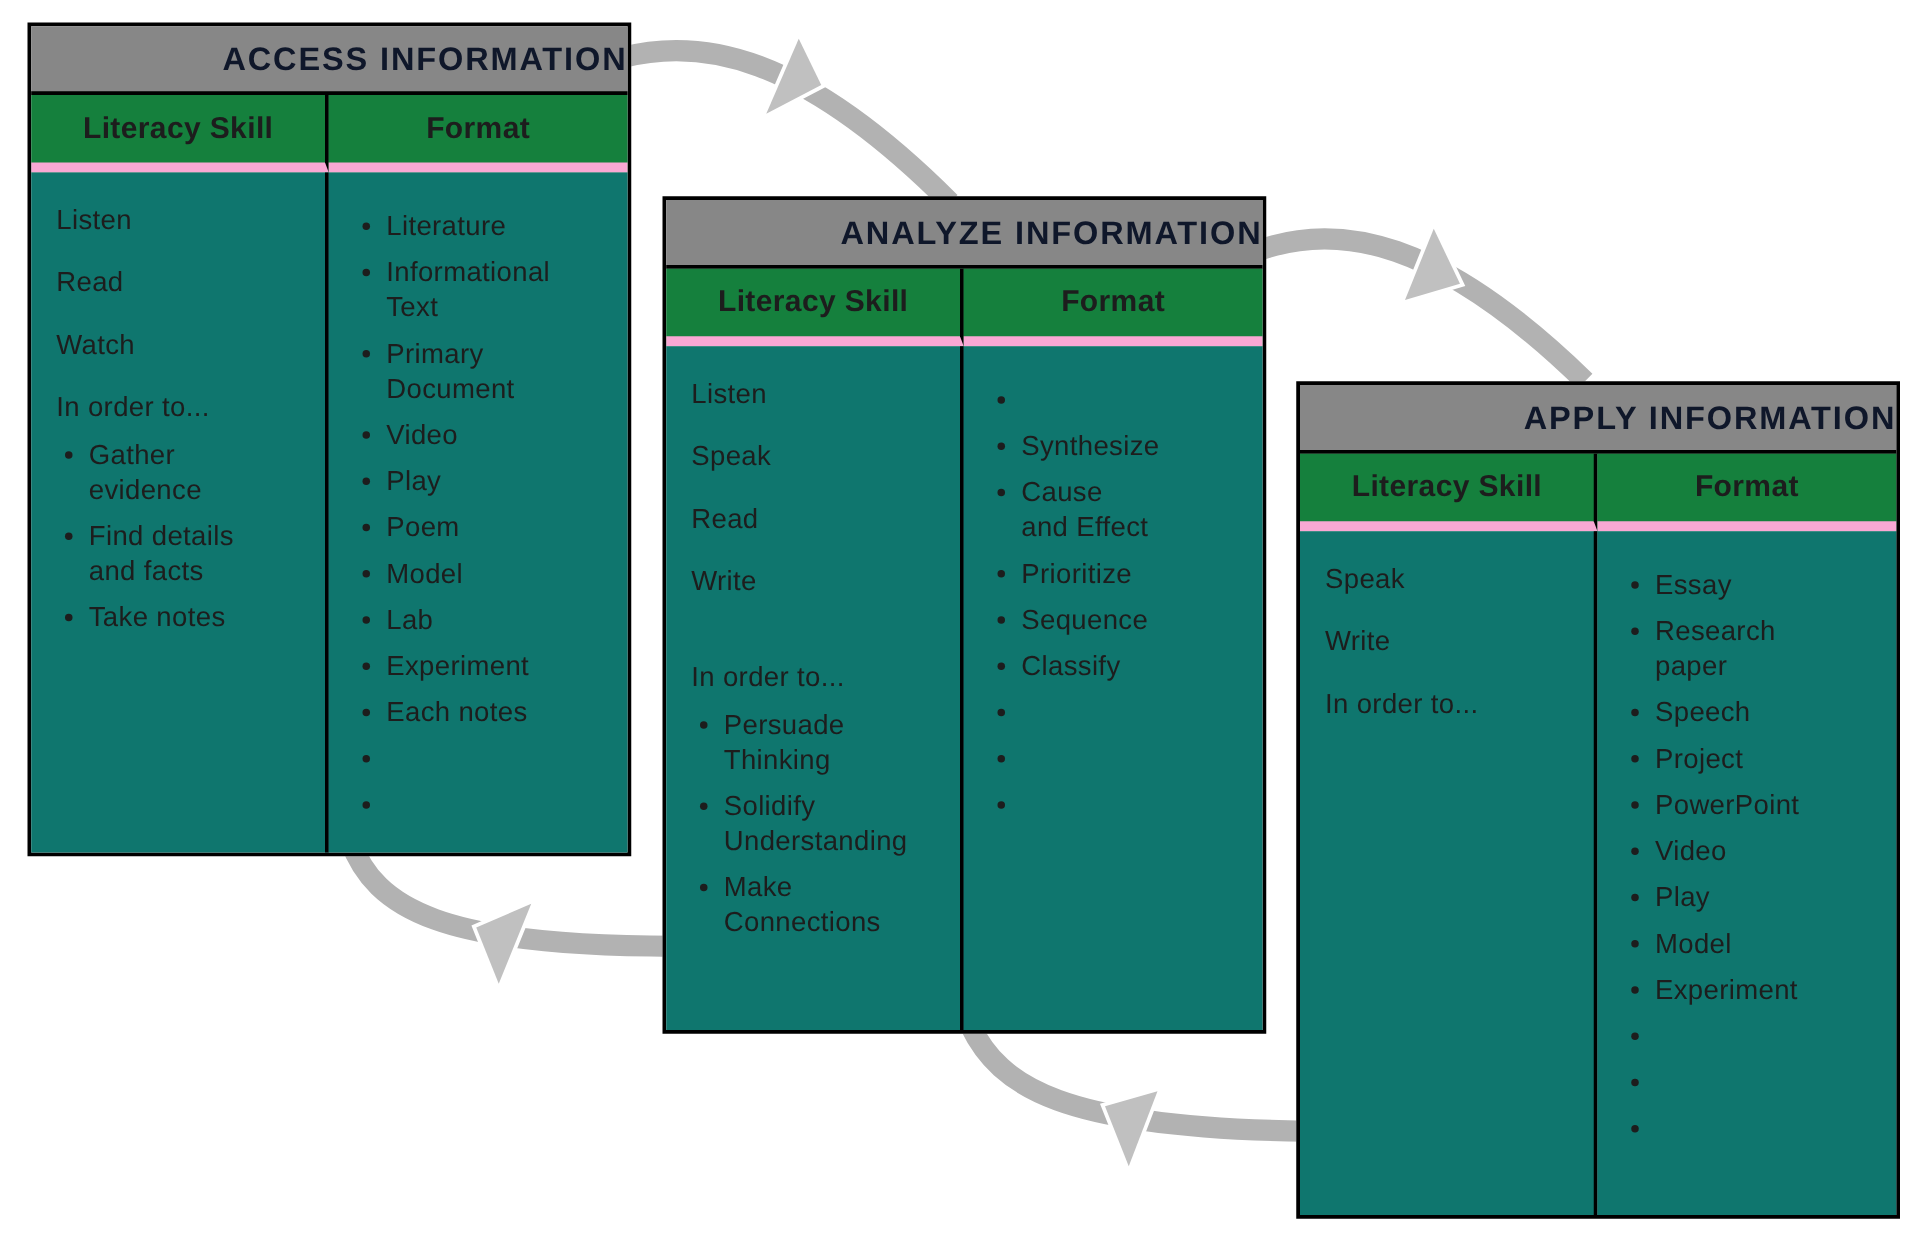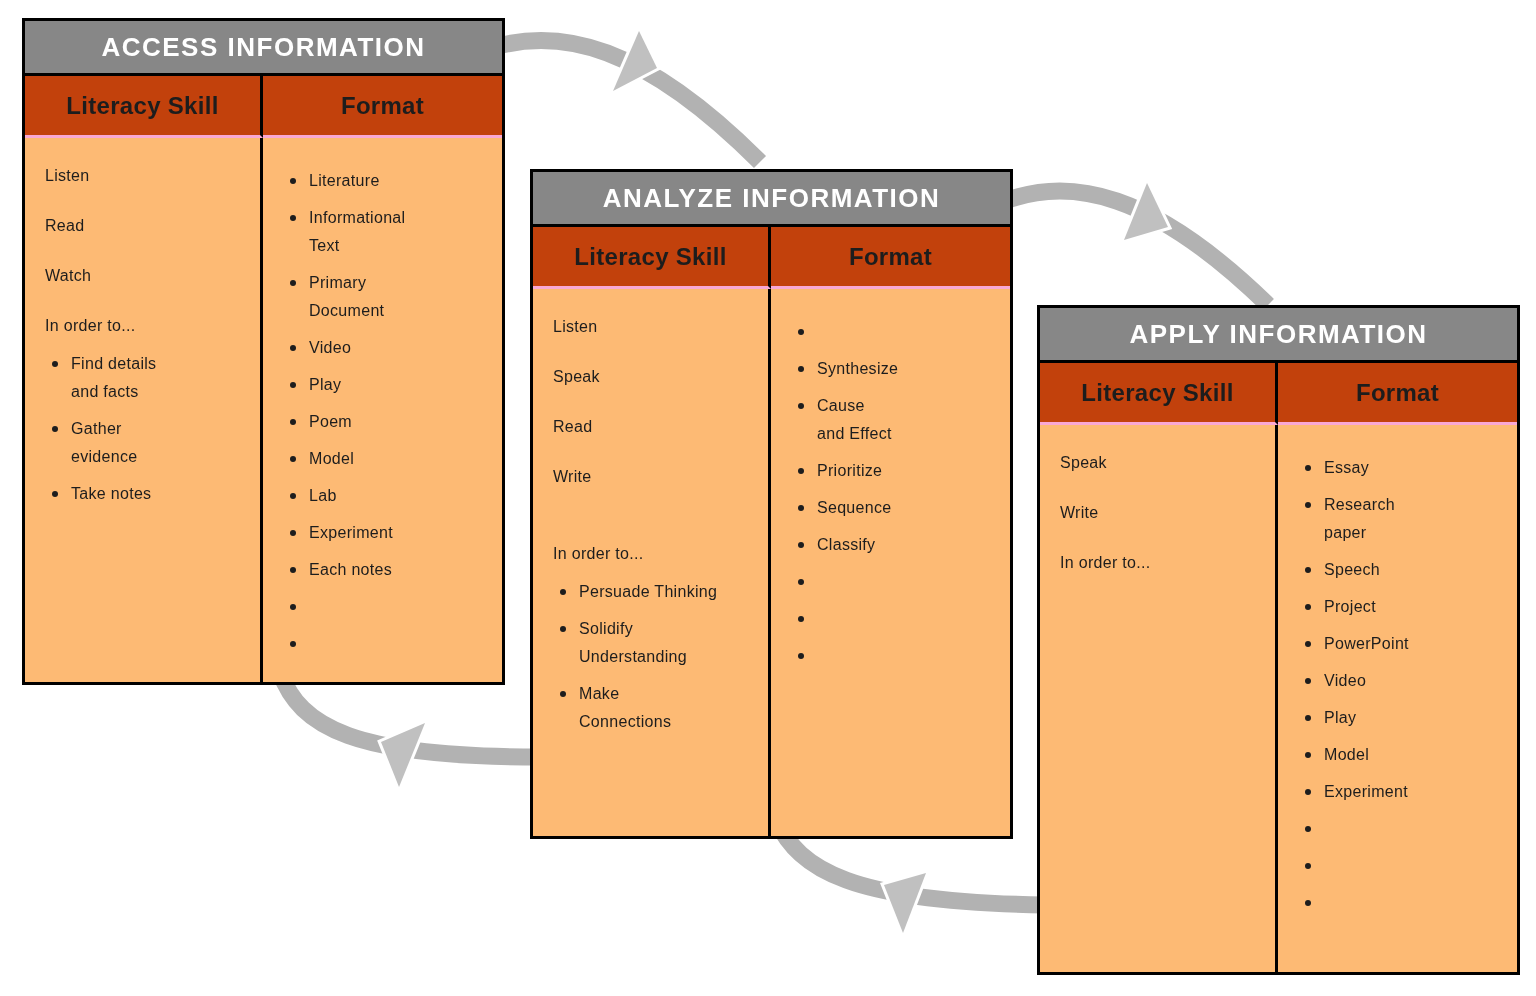--- a/index.html
+++ b/index.html
@@ -1,29 +1,29 @@
 <!DOCTYPE html>
 <html><head>
 <meta charset="utf-8">
 <style>
   html,body{margin:0;padding:0;background:#ffffff;}
   .stage{position:relative;width:1536px;height:996px;background:#ffffff;
          font-family:"Liberation Sans",sans-serif;color:#1d1d1d;overflow:hidden;}
   .arrows{position:absolute;left:0;top:0;width:1536px;height:996px;z-index:1;}
   .tbl{position:absolute;z-index:2;background:#ffffff;border:3px solid #000;box-sizing:border-box;}
   .t-access{left:22px;top:18px;width:483px;height:667px;}
-  .t-analyze{left:530px;top:169px;width:483px;height:670px;}
+  .t-analyze{left:530px;top:157px;width:483px;height:670px;}
   .t-apply{left:1037px;top:305px;width:483px;height:670px;}
   .ttl{height:52px;line-height:52px;background:#878787;border-bottom:3px solid #000;
-       color:#ffffff;font-weight:bold;font-size:26px;text-align:center;letter-spacing:1.5px;}
+       color:#0f172a;font-weight:bold;font-size:26px;text-align:right;letter-spacing:1.5px;}
   .grid{display:grid;grid-template-columns:238px 1fr;grid-template-rows:62px 1fr;height:calc(100% - 55px);}
-  .ch{border-bottom:3px solid #f9a8d4;font-weight:bold;font-size:24px;
-      display:flex;align-items:center;justify-content:center;letter-spacing:.3px;background:#c2410c;}
+  .ch{border-bottom:8px solid #f9a8d4;font-weight:bold;font-size:24px;
+      display:flex;align-items:center;justify-content:center;letter-spacing:.3px;background:#15803d;}
   .chl,.cl{border-right:3px solid #000;}
-  .cell{padding:26px 12px 0 20px;font-size:16px;letter-spacing:.3px;overflow:hidden;background:#fdba74;}
+  .cell{padding:26px 12px 0 20px;font-size:22px;letter-spacing:.3px;overflow:hidden;background:#0f766e;}
   .plain{margin:0 0 26px;line-height:24px;}
   .inorder{margin:0 0 12px;line-height:24px;}
   .t-analyze .inorder{margin-top:53px;}
   .blist{list-style:none;margin:3px;padding:0;}
   .bi{display:flex;margin:0 0 9px;line-height:28px;min-height:28px;}
   .dot{flex:none;width:6px;height:6px;border-radius:50%;background:#1d1d1d;margin:11px 13px 0 4px;}
   .bt{white-space:pre-line;}
 </style>
 </head>
 <body>
@@ -51,27 +51,27 @@
 
         <p class="plain">Listen</p>
             <p class="plain">Read</p>
             <p class="plain">Watch</p>
           </div>
         <p class="inorder">In order to...</p>
         <ul class="blist">
 
         <li class="bi">
               <span class="dot"></span>
+              <span class="bt">Gather
+evidence</span>
+            </li>
+            <li class="bi">
+              <span class="dot"></span>
               <span class="bt">Find details
 and facts</span>
-            </li>
-            <li class="bi">
-              <span class="dot"></span>
-              <span class="bt">Gather
-evidence</span>
             </li>
             <li class="bi">
               <span class="dot"></span>
               <span class="bt">Take notes</span>
             </li>
           </ul>
       </div>
       <div class="cell cr">
         <ul class="blist">
 

